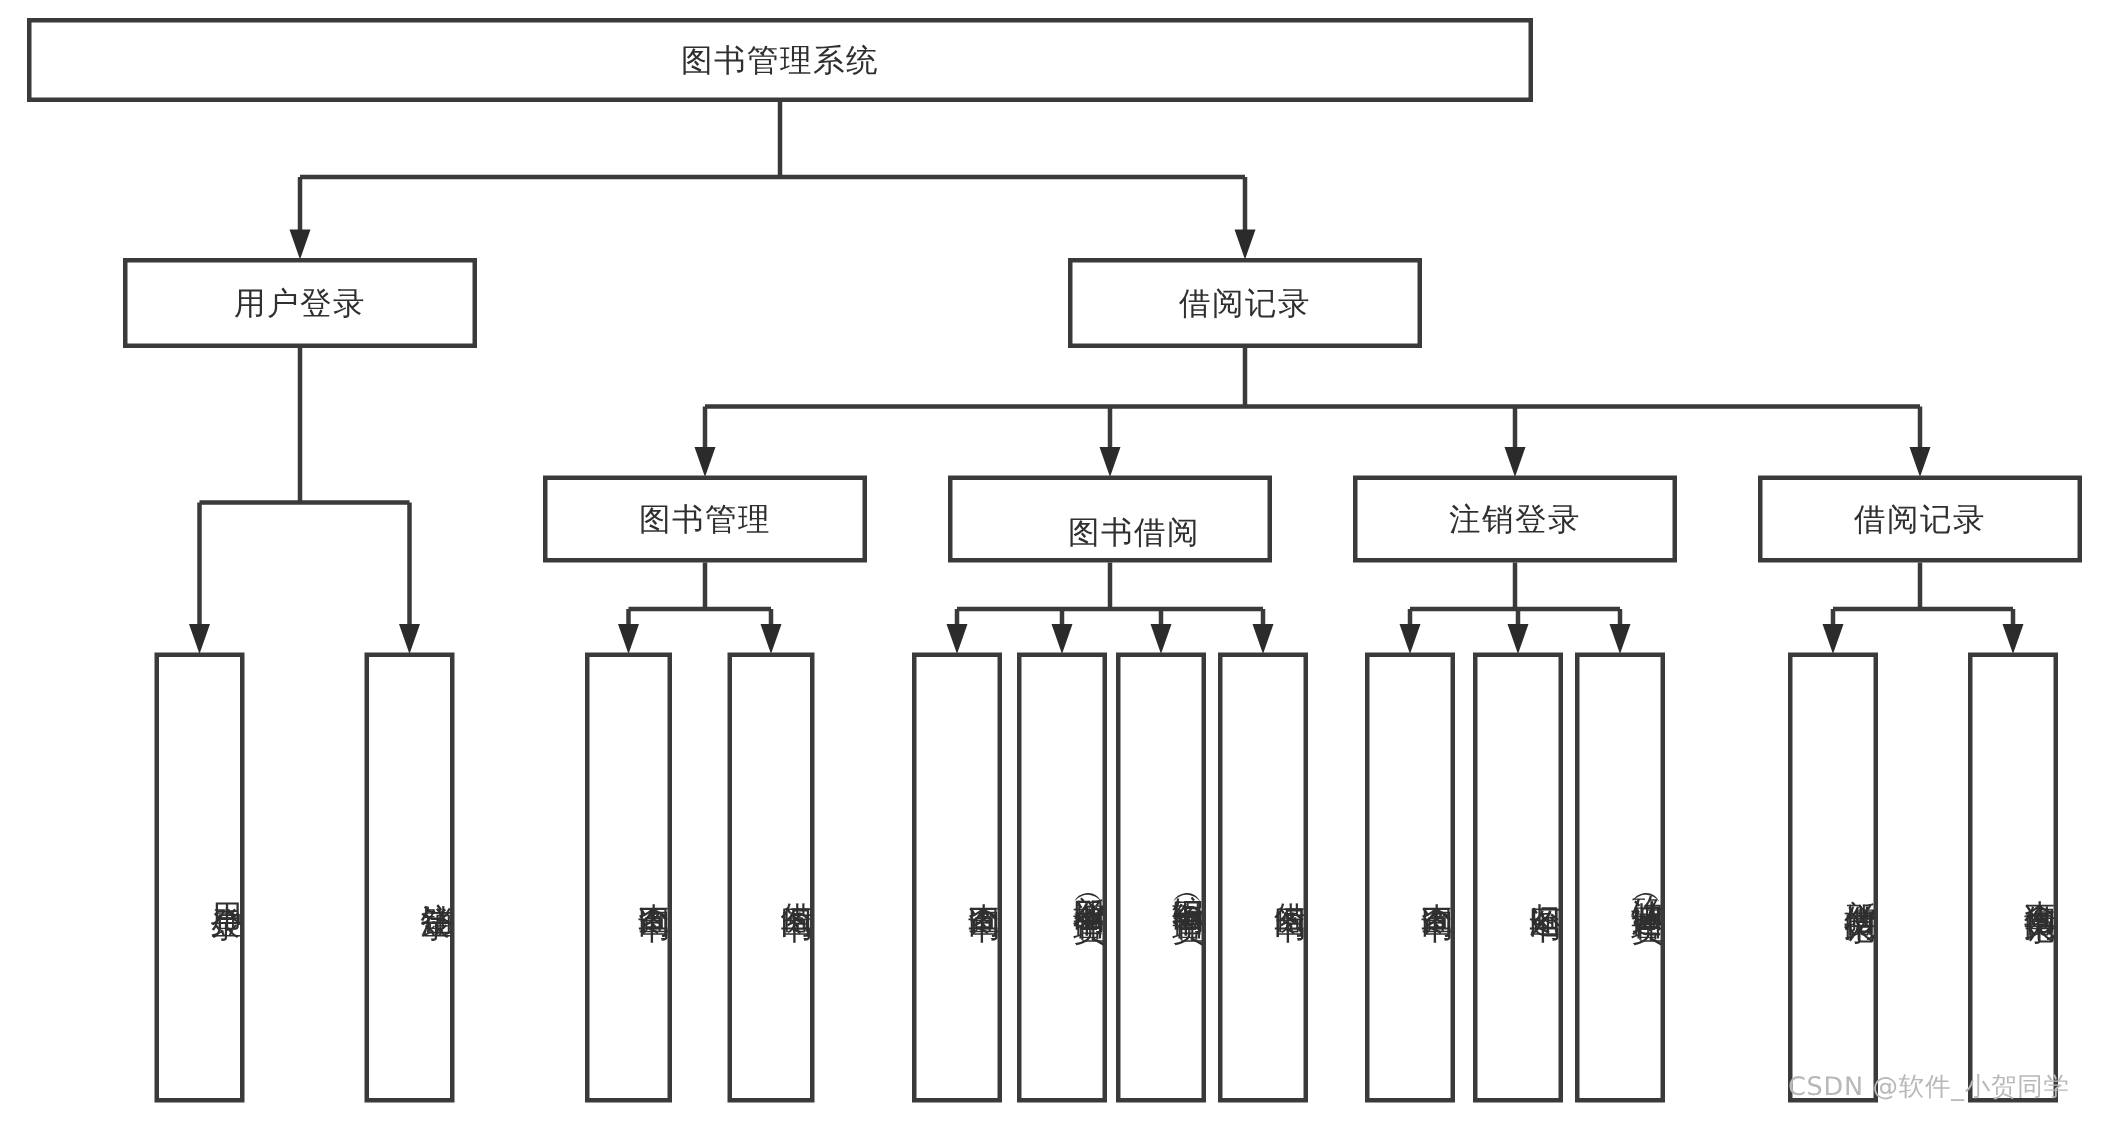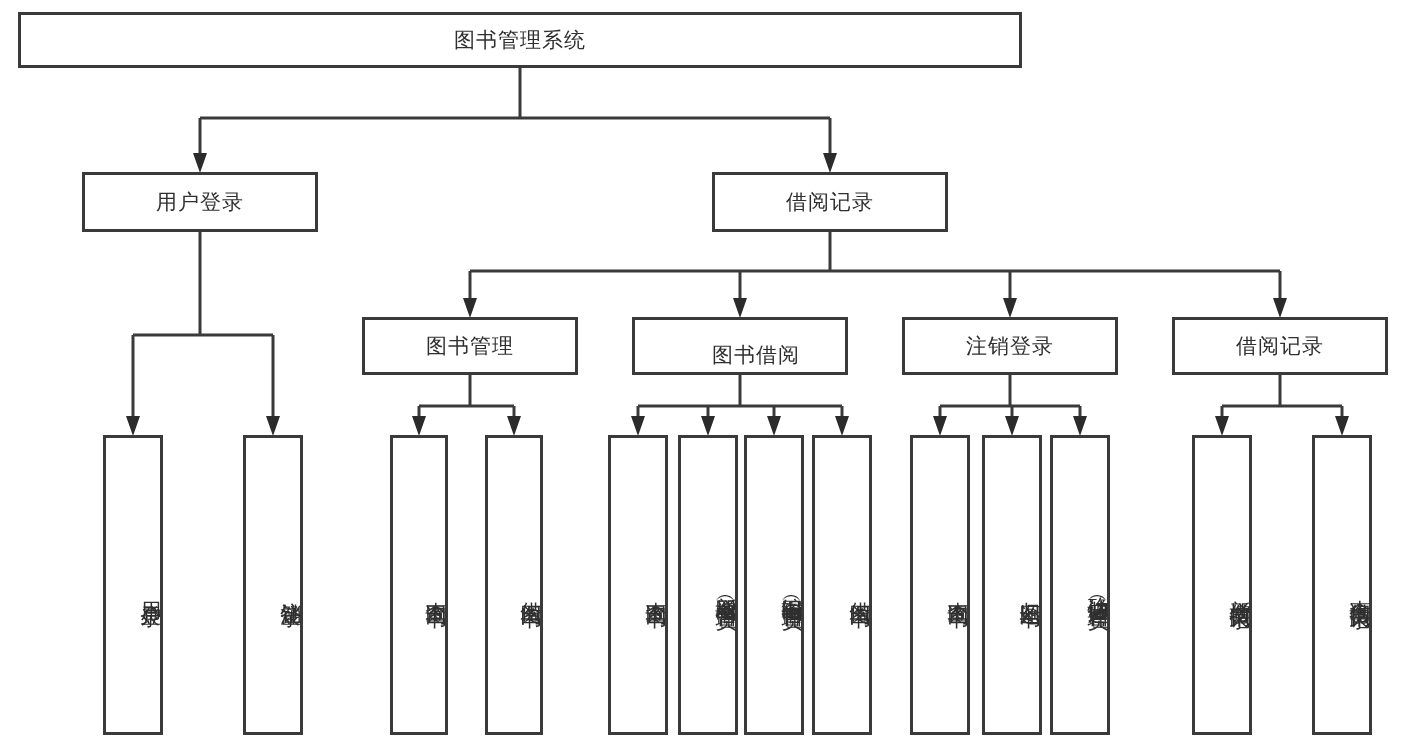--- a/index.html
+++ b/index.html
@@ -194,14 +194,15 @@
       <div class="node-label vertical" style="left: 678px; top: 435px; width: 60px; height: 300px;">新增图书（管理员）</div>
       <div class="node-label vertical" style="left: 744px; top: 435px; width: 60px; height: 300px;">编辑图书（管理员）</div>
       <div class="node-label vertical" style="left: 812px; top: 435px; width: 60px; height: 300px;">借阅图书</div>
       <div class="node-label vertical" style="left: 910px; top: 435px; width: 60px; height: 300px;">查询图书</div>
       <div class="node-label vertical" style="left: 982px; top: 435px; width: 60px; height: 300px;">归还图书</div>
       <div class="node-label vertical" style="left: 1050px; top: 435px; width: 60px; height: 300px;">确认归还（管理员）</div>
       <div class="node-label vertical" style="left: 1192px; top: 435px; width: 60px; height: 300px;">新增借阅记录</div>
       <div class="node-label vertical" style="left: 1312px; top: 435px; width: 60px; height: 300px;">查询借阅记录</div>
     </div>
 
+  <div class="watermark">CSDN @软件_小贺同学</div>
 
 </div>
 
 </body></html>

